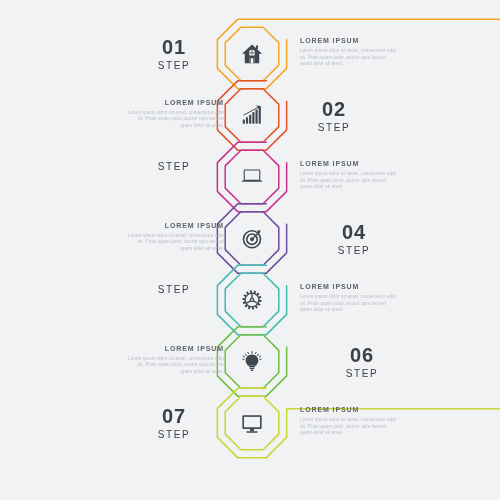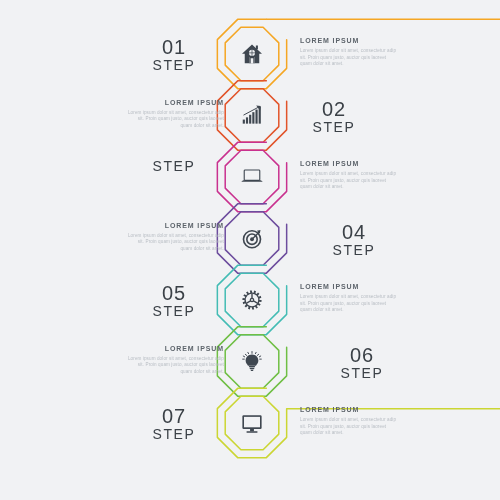--- a/index.html
+++ b/index.html
@@ -14,25 +14,25 @@
   .stage{position:absolute;inset:0;width:500px;height:500px;}
   .svg-layer{position:absolute;left:0;top:0;width:500px;height:500px;}
 
   .step-row{position:absolute;left:0;width:500px;height:64px;}
 
   .num-block{position:absolute;width:92px;text-align:center;}
   .num-block.left{left:128px;}
   .num-block.right{left:288px;}
   .num{
     font-size:20px;letter-spacing:1px;color:#3b4147;
-    font-weight:400;line-height:22px;
+    font-weight:700;line-height:22px;
     font-family:"Liberation Sans", sans-serif;
   }
   .num-label{
-    font-size:14px;letter-spacing:1.6px;color:#3b4147;
+    font-size:10px;letter-spacing:1.6px;color:#3b4147;
     margin-top:2px;line-height:11px;
   }
 
   .txt-block{position:absolute;width:100px;}
   .txt-block.left{left:124px;text-align:right;}
   .txt-block.right{left:300px;text-align:left;}
   .txt-head{
     font-size:7px;letter-spacing:0.9px;color:#5d646b;
     font-weight:700;line-height:9px;margin-bottom:3px;
   }
@@ -195,21 +195,20 @@
             <div class="txt-head">LOREM IPSUM</div>
             <div class="txt-body">
               <span>Lorem ipsum dolor sit amet, consectetur adip</span>
               <span>sit. Proin quam justo, auctor quis laoreet</span>
               <span>quam dolor sit amet.</span>
             </div>
           </div>
         </div>
         <div class="step-row" style="top: 268px;">
           <div class="num-block left" style="top: 14px;">
-            <div class="num">05</div>
             <div class="num-label">STEP</div>
           </div>
           <div class="txt-block right" style="top: 14px;">
             <div class="txt-head">LOREM IPSUM</div>
             <div class="txt-body">
               <span>Lorem ipsum dolor sit amet, consectetur adip</span>
               <span>sit. Proin quam justo, auctor quis laoreet</span>
               <span>quam dolor sit amet.</span>
             </div>
           </div>

